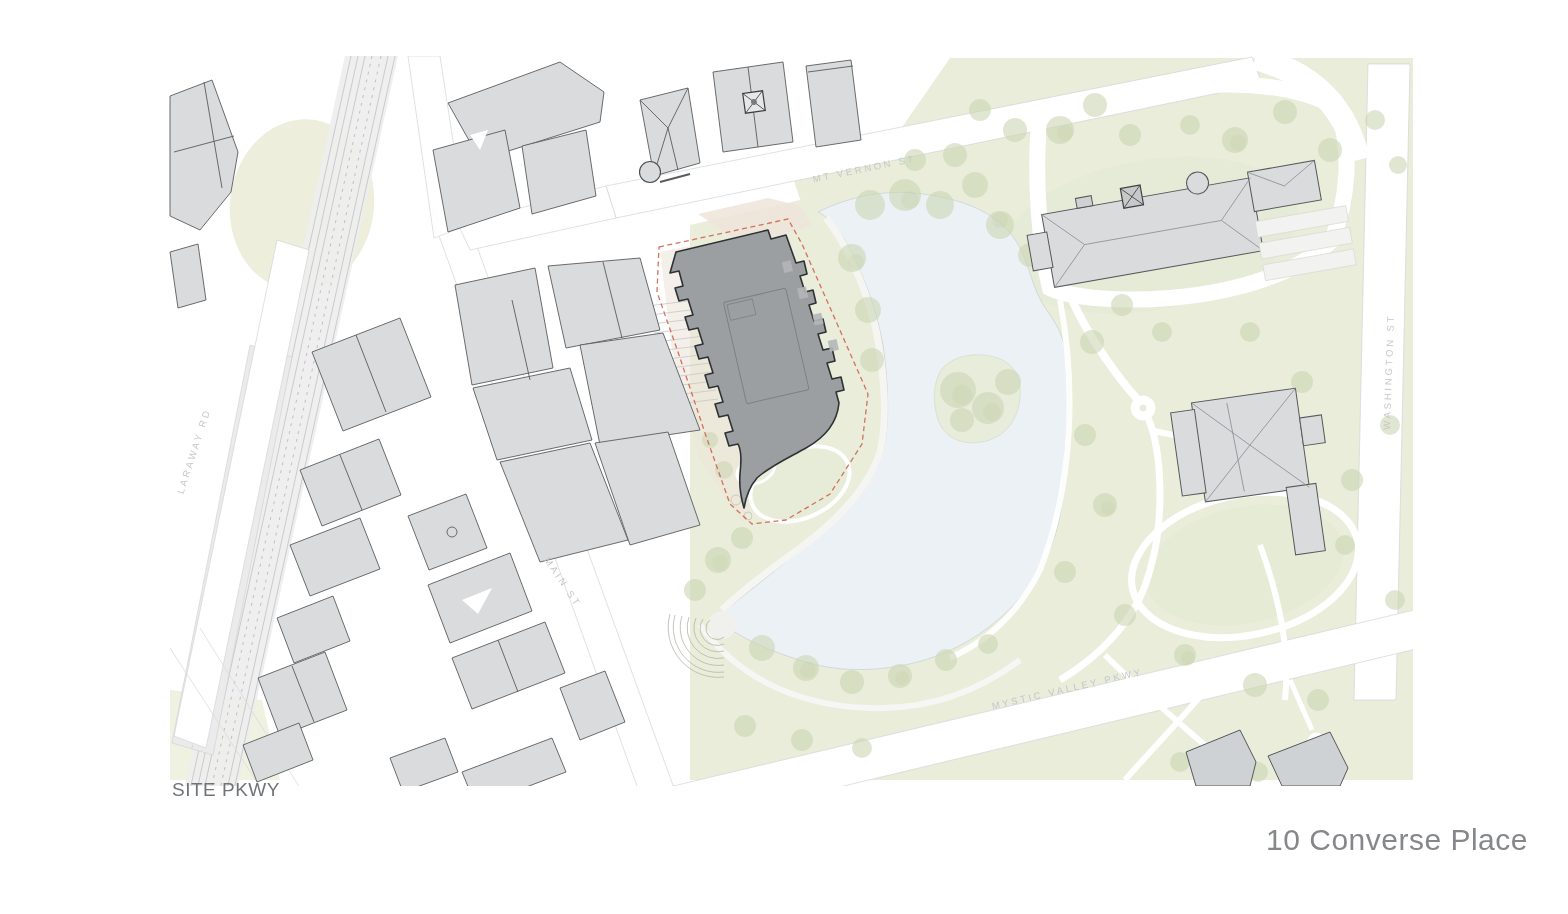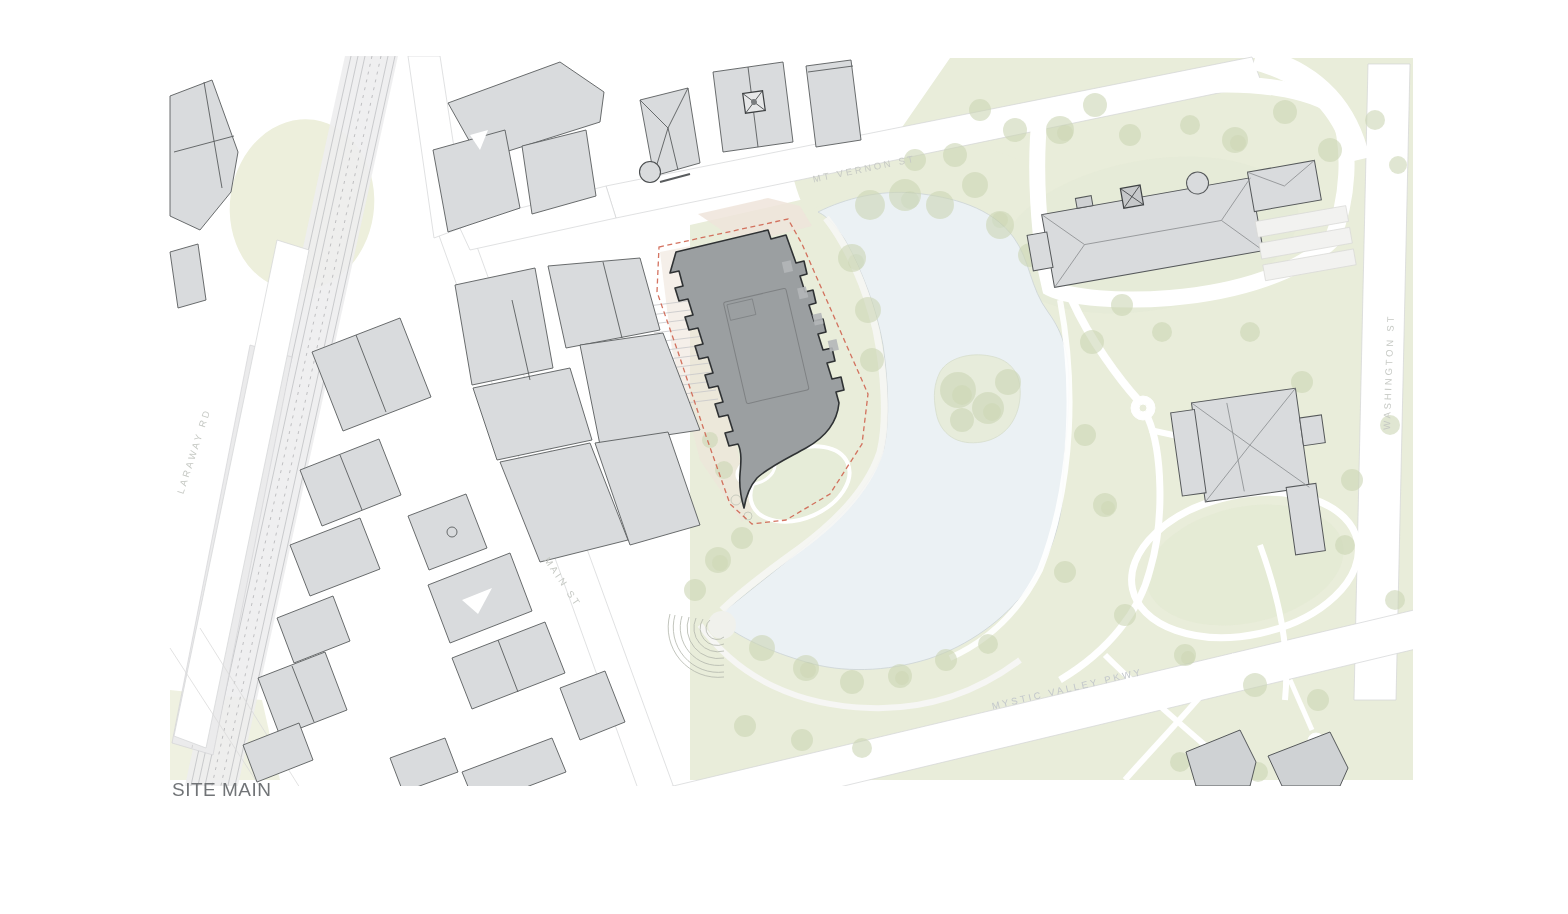--- a/index.html
+++ b/index.html
@@ -364,14 +364,15 @@
 
     <g>
       <text class="street-label" x="865" y="172" text-anchor="middle" transform="rotate(-11.5 865 172)">MT VERNON ST</text>
       <text class="street-label" x="1392" y="372" text-anchor="middle" transform="rotate(-88 1392 372)">WASHINGTON ST</text>
       <text class="street-label street-label-blue" x="1068" y="692" text-anchor="middle" transform="rotate(-13 1068 692)">MYSTIC VALLEY PKWY</text>
       <text class="street-label" x="560" y="584" text-anchor="middle" transform="rotate(56 560 584)">MAIN ST</text>
       <text class="street-label" x="197" y="452" text-anchor="middle" transform="rotate(-72 197 452)">LARAWAY RD</text>
     </g>
   </svg>
 
-  <div class="caption">SITE MAIN</div>
+  <div class="caption">SITE PKWY</div>
+  <div class="title">10 Converse Place</div>
 </div>
 
 </body></html>

